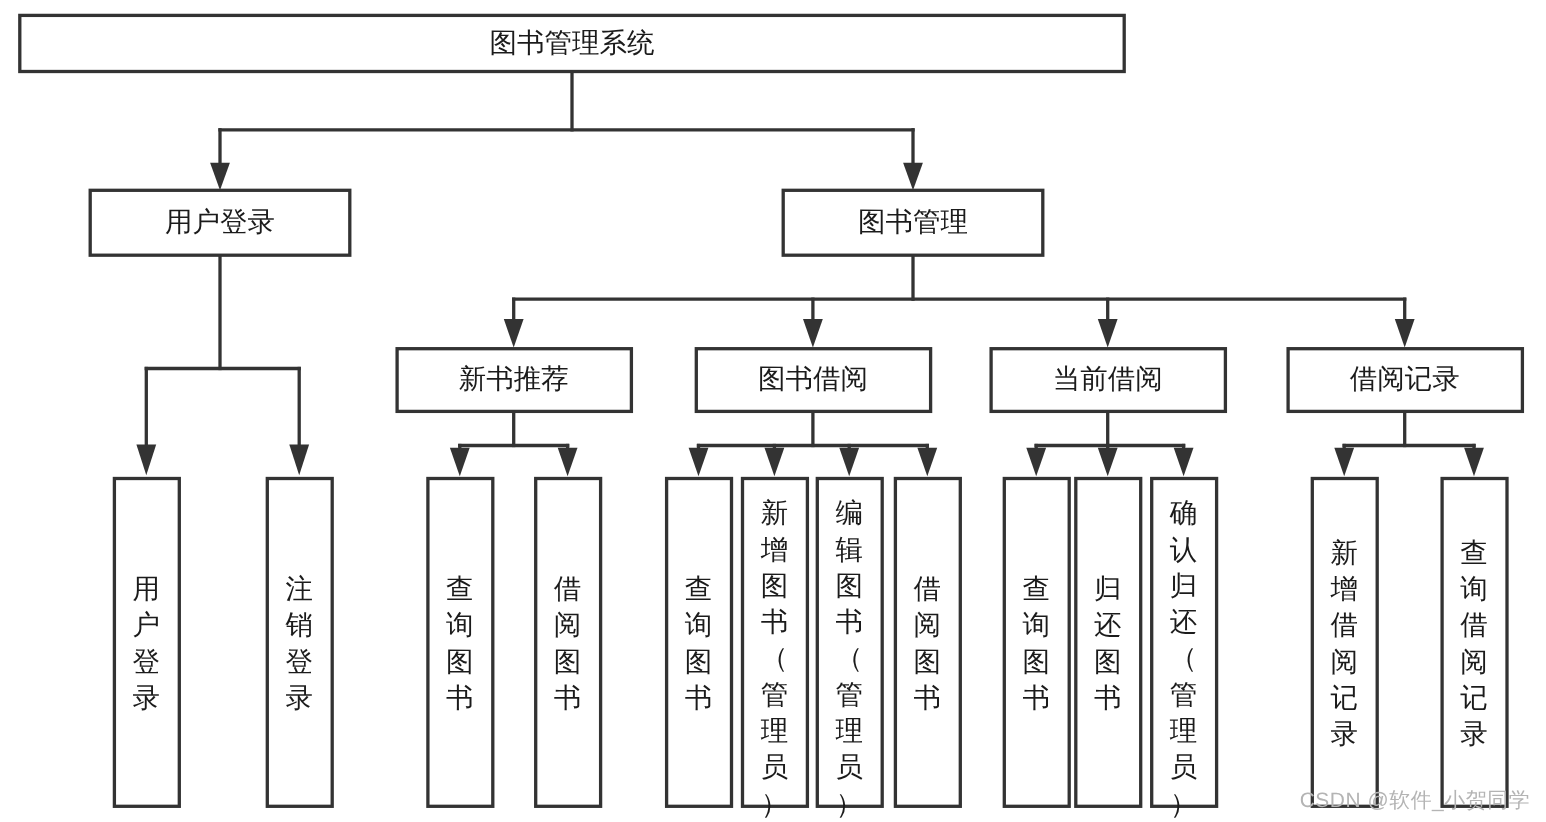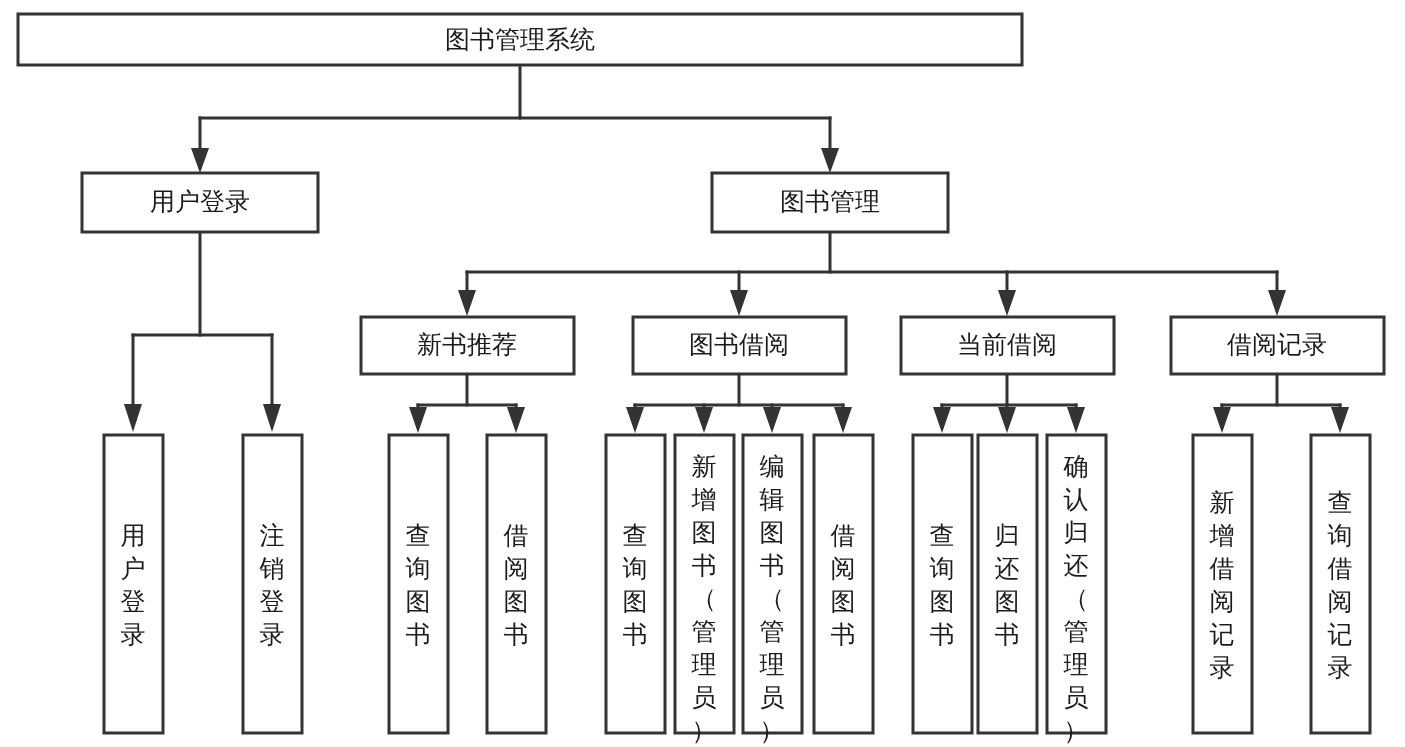--- a/index.html
+++ b/index.html
@@ -237,14 +237,15 @@
       <text class="node-label-v" x="1222" y="0"><tspan x="1222" y="510.74">新</tspan><tspan x="1222" y="543.74">增</tspan><tspan x="1222" y="576.74">借</tspan><tspan x="1222" y="609.74">阅</tspan><tspan x="1222" y="642.74">记</tspan><tspan x="1222" y="675.74">录</tspan></text>
     </g>
 
     <g>
       <rect class="node-rect" x="1311" y="435" width="59" height="298"></rect>
       <text class="node-label-v" x="1340" y="0"><tspan x="1340" y="510.74">查</tspan><tspan x="1340" y="543.74">询</tspan><tspan x="1340" y="576.74">借</tspan><tspan x="1340" y="609.74">阅</tspan><tspan x="1340" y="642.74">记</tspan><tspan x="1340" y="675.74">录</tspan></text>
     </g>
 
   </svg>
 
+  <div class="watermark">CSDN @软件_小贺同学</div>
 
 </div>
 
 </body></html>

